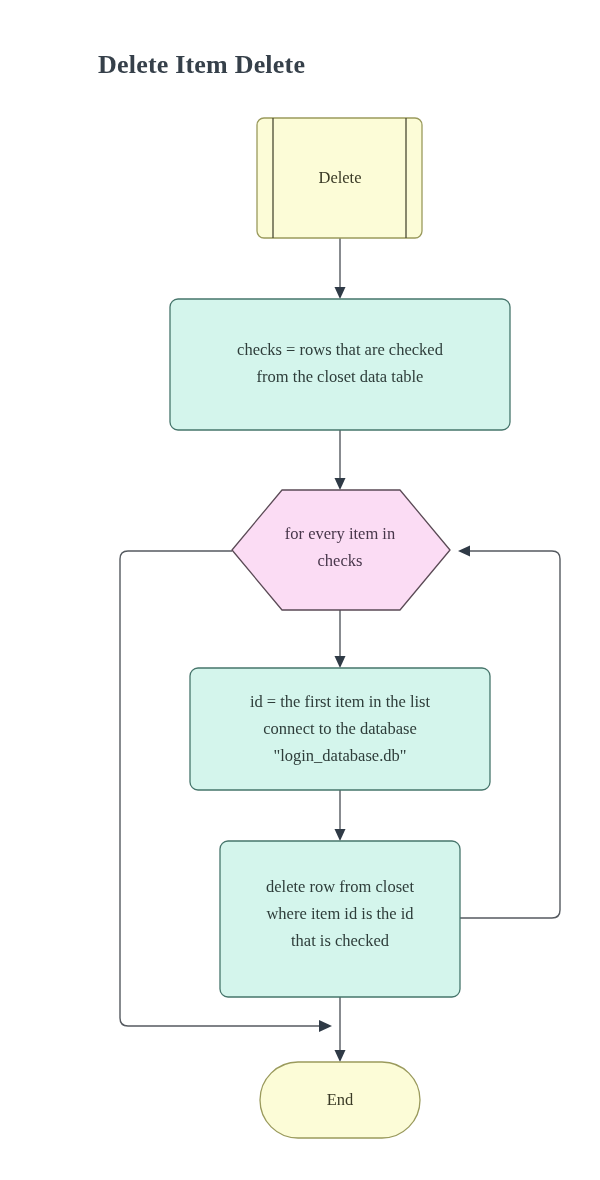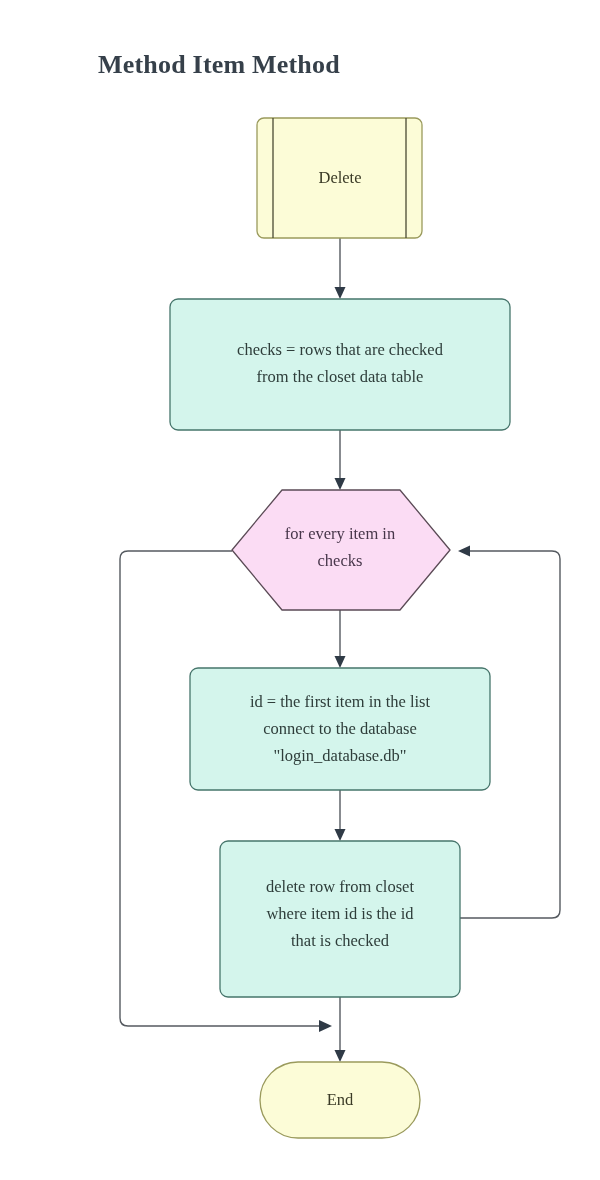--- a/index.html
+++ b/index.html
@@ -51,21 +51,21 @@
   .edge-path {
     fill: none;
     stroke: #555a60;
     stroke-width: 1.4px;
   }
   .edge-head { fill: #2f3a46; stroke: none; }
 </style>
 </head>
 <body>
 
-<div id="flow-title">Method Item Method</div>
+<div id="flow-title">Delete Item Delete</div>
 
 <svg id="flow-svg" viewBox="0 0 600 1180">
 
   <g>
 
     <g>
       <path class="edge-path" d="M340,238 L340,291"></path>
       <path class="edge-head" d="M340,299 L334.5,287 L345.5,287 Z"></path>
     </g>
 

